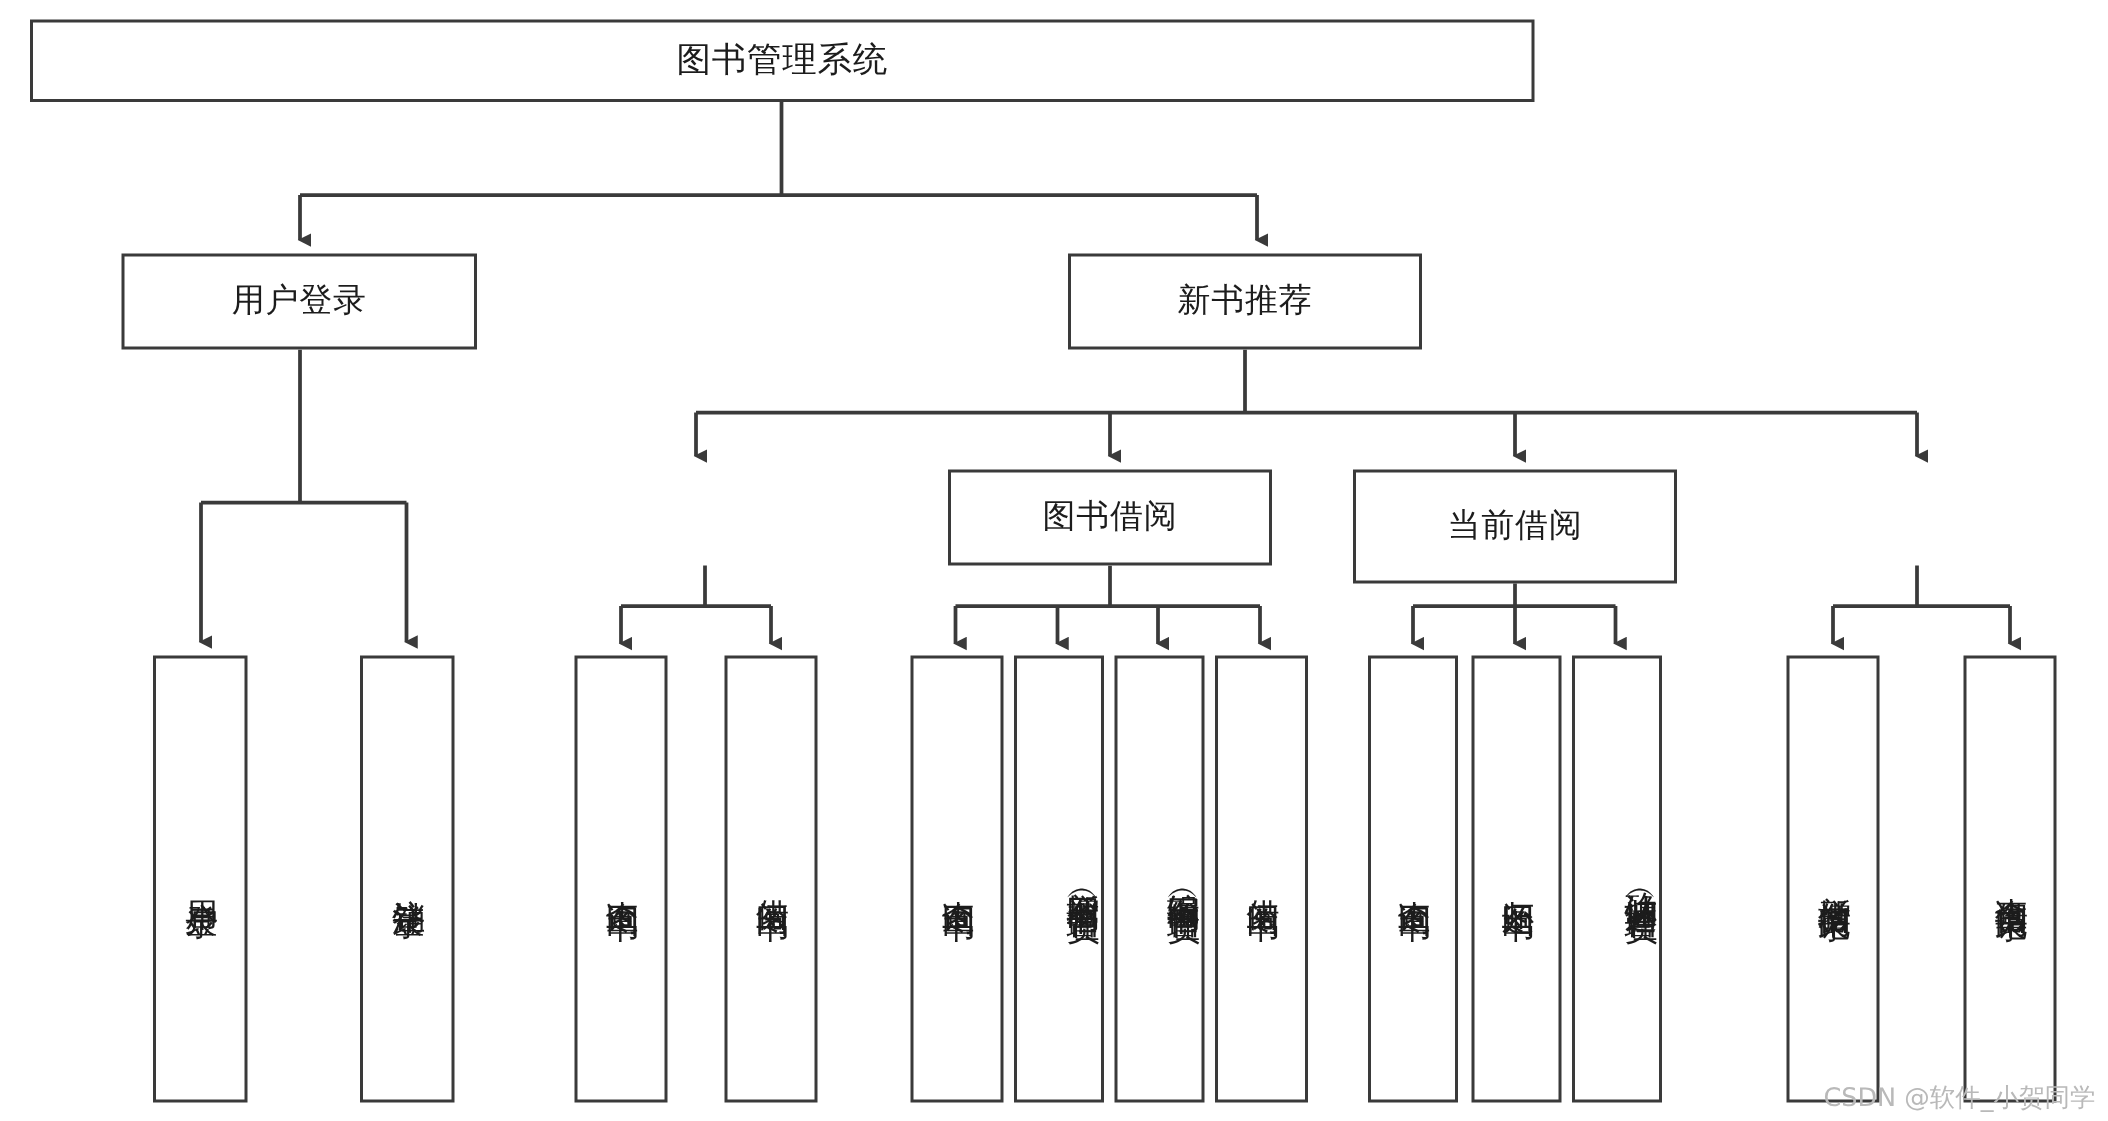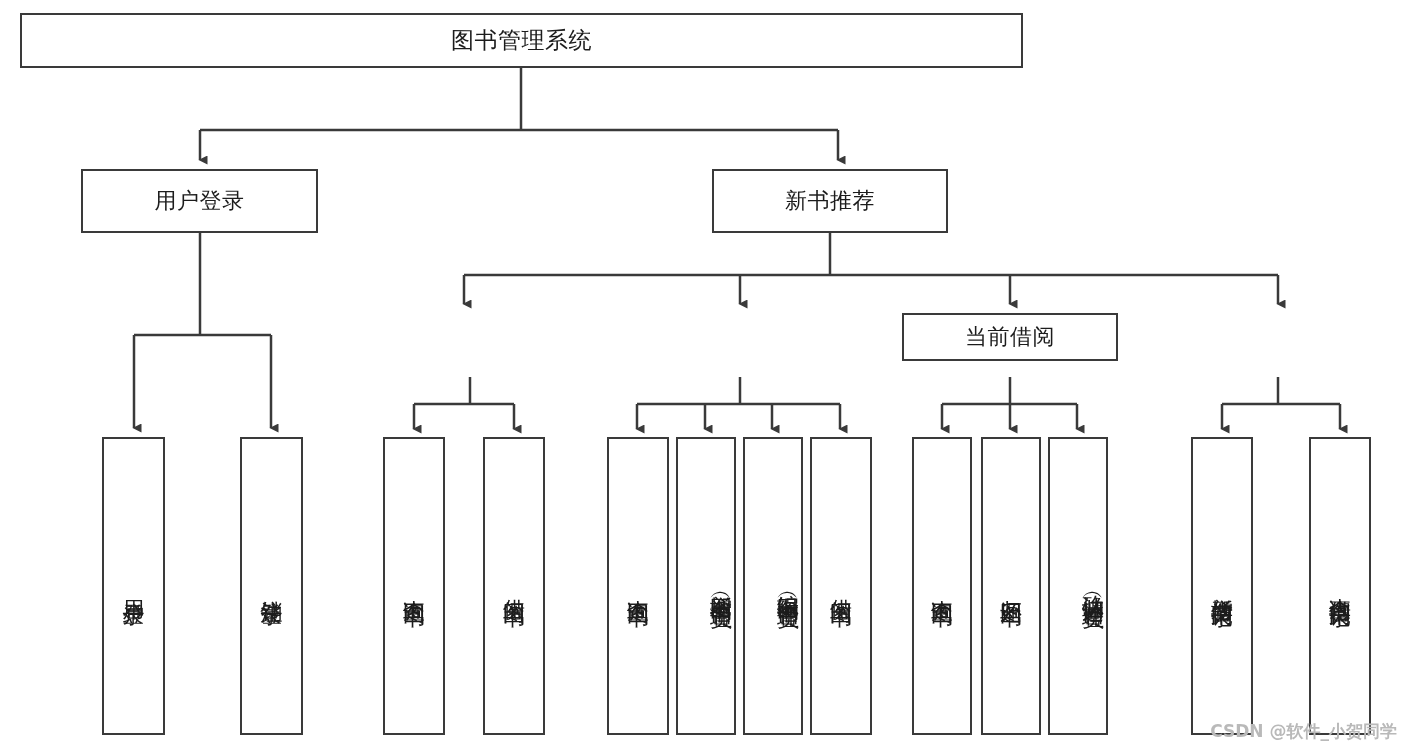--- a/index.html
+++ b/index.html
@@ -63,21 +63,20 @@
     white-space: nowrap;
   }
   .watermark {
     position: absolute;
     right: 8px;
     bottom: 4px;
     font-size: 17px;
     color: #b9b9b9;
     white-space: nowrap;
     user-select: none;
-    font-weight: bold;
   }
 </style>
 </head>
 <body>
 
 <div id="canvas">
 
   <svg id="wires" viewBox="0 0 1405 747" xmlns="http://www.w3.org/2000/svg">
     <defs>
       <marker id="arrow" markerWidth="10" markerHeight="10" refX="4.5" refY="7.5" orient="auto" markerUnits="userSpaceOnUse">
@@ -134,22 +133,25 @@
 
   <div class="node h" style="left:81px; top:169px; width:237px; height:64px;">
     <span>用户登录</span>
   </div>
 
   <div class="node h" style="left:712px; top:169px; width:236px; height:64px;">
     <span>新书推荐</span>
   </div>
 
 
-
-  <div class="node h" style="left:902px; top:313px; width:216px; height:48px;">
+  <div class="node h" style="left:632px; top:313px; width:216px; height:64px;">
+    <span>图书借阅</span>
+  </div>
+
+  <div class="node h" style="left:902px; top:313px; width:216px; height:76px;">
     <span>当前借阅</span>
   </div>
 
 
   <div class="node v" style="left:102px; top:437px; width:63px; height:298px;">
     <span class="vtext">用户登录</span>
   </div>
 
   <div class="node v" style="left:240px; top:437px; width:63px; height:298px;">
     <span class="vtext">注销登录</span>

